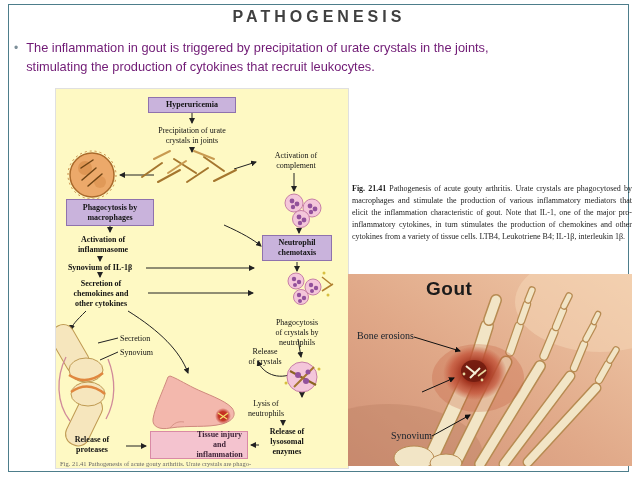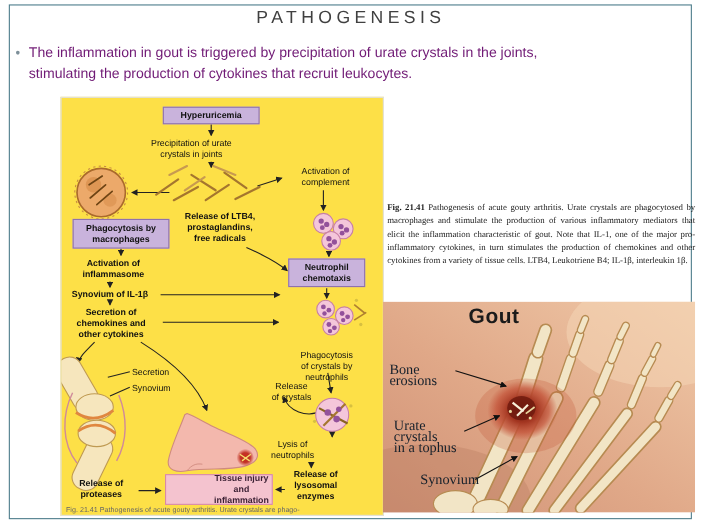--- a/index.html
+++ b/index.html
@@ -1,36 +1,36 @@
 <!DOCTYPE html>
 <html><head>
 <meta charset="utf-8">
 <style>
   html,body{margin:0;padding:0;background:#ffffff;}
   body{width:638px;height:478px;overflow:hidden;font-family:"Liberation Sans",sans-serif;}
   .slide{position:relative;width:638px;height:478px;background:#fff;}
   .frame{position:absolute;left:8px;top:4px;width:621px;height:468px;border:1.5px solid #4d7d8b;box-sizing:border-box;pointer-events:none;}
-  .title{position:absolute;left:0;right:0;top:8px;text-align:center;font-size:16px;letter-spacing:4px;color:#404040;font-weight:400;}
+  .title{position:absolute;left:0;right:0;top:8px;text-align:center;font-size:16px;letter-spacing:4px;color:#404040;font-weight:700;}
   .bullet-row{position:absolute;left:14px;top:39px;display:flex;gap:8px;}
   .bullet-glyph{color:#7d8f99;font-size:12px;line-height:18.5px;}
   .bullet-text{font-size:12.8px;line-height:18.5px;color:#701a75;white-space:pre-line;}
-  .flowchart{position:absolute;left:55px;top:88px;width:292px;height:379px;background:#fde047;border:1px solid #e0e0e0;box-sizing:content-box;}
+  .flowchart{position:absolute;left:55px;top:88px;width:292px;height:379px;background:#fef9c3;border:1px solid #e0e0e0;box-sizing:content-box;font-family:Liberation Serif, serif;}
   .fc-svg{position:absolute;left:0;top:0;}
   .fc-label{position:absolute;font-size:8px;line-height:10px;text-align:center;color:#111;white-space:pre-line;}
   .fc-bold{font-weight:bold;}
   .fc-box{display:flex;align-items:center;justify-content:center;background:#c9b3dc;border:1px solid #8f72ad;font-weight:bold;box-sizing:border-box;}
   .fc-box.pink{background:#f4c3cf;border-color:#d98aa5;color:#3a1f33;padding-left:41px;}
   .fc-left{text-align:left;}
   .fc-crop{position:absolute;left:4px;top:371px;width:284px;height:7px;overflow:hidden;font-size:6.5px;line-height:7px;color:#666;white-space:nowrap;text-align:left;}
   .caption{position:absolute;left:352px;top:183px;width:280px;font-family:"Liberation Serif",serif;font-size:8px;line-height:12px;color:#1c1c1c;text-align:justify;}
   .caption .fig-label{font-weight:bold;margin-right:3px;}
   .gout{position:absolute;left:348px;top:274px;width:284px;height:234px;overflow:hidden;}
   .gout svg{position:absolute;left:0;top:0;}
   .gout-title{position:absolute;left:78px;top:4px;font-size:19px;font-weight:bold;color:#1b1b1b;letter-spacing:0.5px;}
-  .gout-label{position:absolute;font-family:"Liberation Serif",serif;font-size:13px;line-height:10px;color:#15202b;white-space:pre-line;text-align:left;}
+  .gout-label{position:absolute;font-family:"Liberation Serif",serif;font-size:10px;line-height:10px;color:#15202b;white-space:pre-line;text-align:right;}
 </style>
 </head>
 <body>
 
 <div class="slide">
   <div class="frame"></div>
   <div class="title">PATHOGENESIS</div>
 
   <div class="bullet-row">
     <span class="bullet-glyph">•</span>
@@ -160,29 +160,26 @@
       <g>
         <path d="M112,288 C106,304 99,318 97,330 C96,338 104,341 114,339 C134,336 150,339 166,335 C177,332 181,326 176,319 C169,311 150,305 138,299 C128,294 120,289 114,287 Z" fill="#f3b8ad" stroke="#cf8a7e"></path>
         <path d="M114,339 C118,334 122,332 128,333" fill="none" stroke="#cf8a7e" stroke-width="0.8"></path>
         <circle cx="167" cy="327" r="8" fill="url(#redspot)"></circle>
         <line x1="162" y1="324" x2="171" y2="330" stroke="#f5e070" stroke-width="1.2"></line>
         <line x1="164" y1="330" x2="172" y2="324" stroke="#f5e070" stroke-width="1.2"></line>
       </g>
     </svg>
 
     <div class="fc-label fc-box" style="left:92px;top:8px;width:88px;height:16px;">Hyperuricemia</div>
-    <div class="fc-label" style="left:62px;top:37px;width:112px;">Precipitation of urate
+    <div class="fc-label" style="left:80px;top:37px;width:112px;">Precipitation of urate
 crystals in joints</div>
     <div class="fc-label" style="left:204px;top:62px;width:72px;">Activation of
 complement</div>
     <div class="fc-label fc-box" style="left:10px;top:110px;width:88px;height:27px;">Phagocytosis by
 macrophages</div>
-    <div class="fc-label fc-bold" style="left:98px;top:103px;width:92px;">Release of LTB4,
-prostaglandins,
-free radicals</div>
     <div class="fc-label fc-bold" style="left:6px;top:146px;width:82px;">Activation of
 inflammasome</div>
     <div class="fc-label fc-bold" style="left:0px;top:174px;width:88px;">Synovium of IL-1β</div>
     <div class="fc-label fc-box" style="left:206px;top:146px;width:70px;height:26px;">Neutrophil
 chemotaxis</div>
     <div class="fc-label fc-bold" style="left:0px;top:190px;width:90px;">Secretion of
 chemokines and
 other cytokines</div>
     <div class="fc-label" style="left:202px;top:217px;width:78px;margin-top:12px;">Phagocytosis
 of crystals by
@@ -293,17 +290,15 @@
 
       <g stroke="#111" stroke-width="1" fill="none">
         <line x1="66" y1="63" x2="112" y2="77" marker-end="url(#ah2)"></line>
         <line x1="74" y1="118" x2="106" y2="104" marker-end="url(#ah2)"></line>
         <line x1="84" y1="162" x2="122" y2="141" marker-end="url(#ah2)"></line>
       </g>
     </svg>
 
     <div class="gout-title">Gout</div>
     <div class="gout-label" style="left:6px;top:57px;width:60px;">Bone erosions</div>
-    <div class="gout-label" style="left:10px;top:108px;width:64px;">Urate crystals
-in a tophus</div>
     <div class="gout-label" style="left:34px;top:157px;width:50px;">Synovium</div>
   </div>
 </div>
 
 </body></html>

